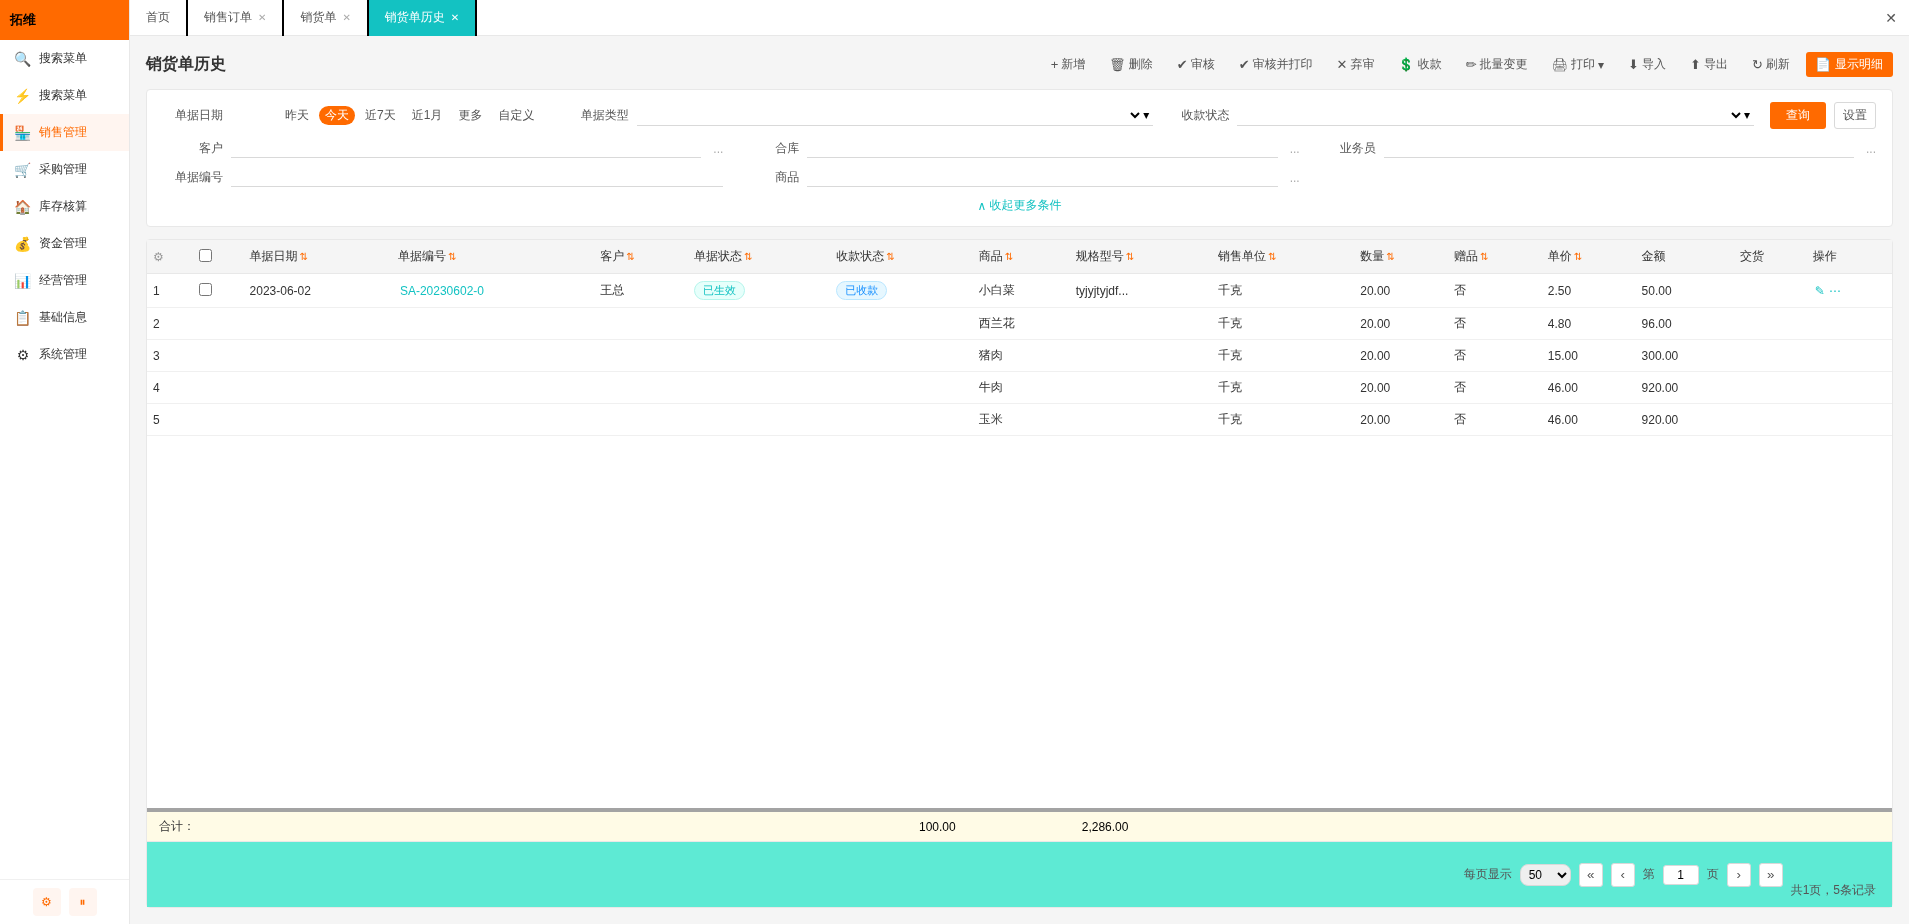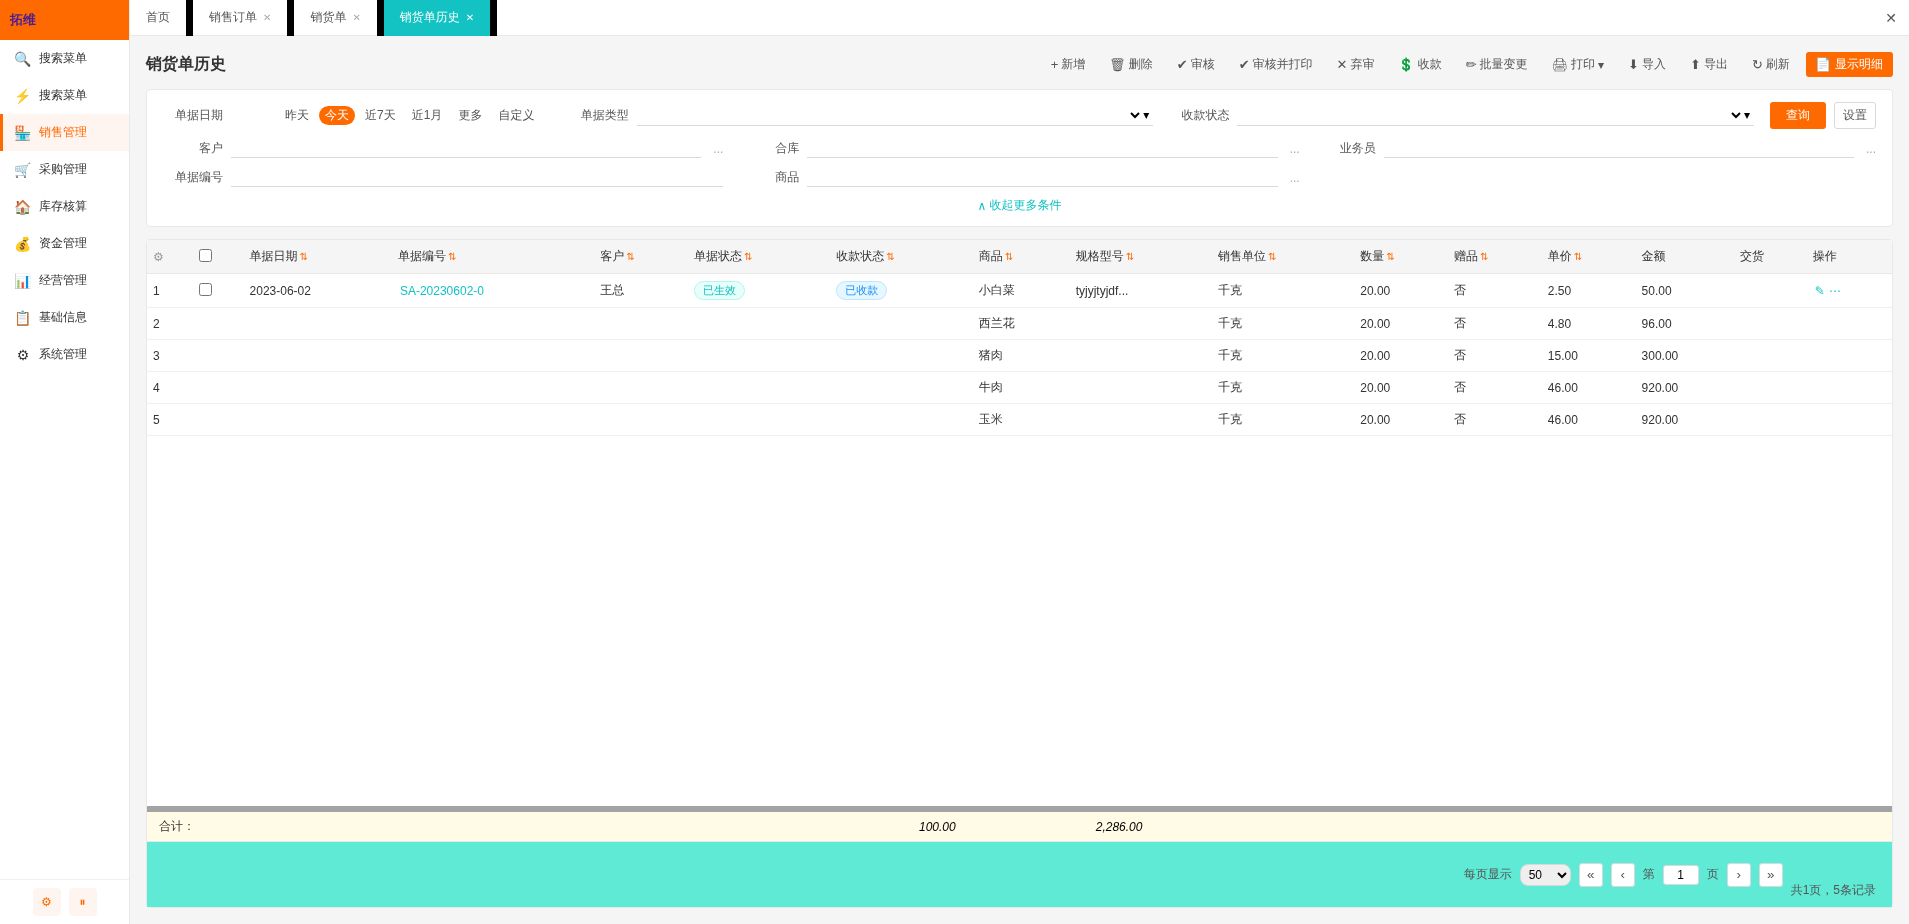--- a/index.html
+++ b/index.html
@@ -1,33 +1,33 @@
 <!DOCTYPE html>
 <html><head>
   <meta charset="utf-8">
   <style>
     * { box-sizing: border-box; margin: 0; padding: 0; }
     body { font-family: "Microsoft YaHei", Arial, sans-serif; font-size: 12px; background: #f5f5f5; display: flex; height: 924px; overflow: hidden; }
 
     
     .sidebar { width: 130px; background: #fff; border-right: 1px solid #e8e8e8; display: flex; flex-direction: column; height: 100%; }
-    .sidebar-logo { height: 40px; background: #ff6a00; display: flex; align-items: center; padding: 0 10px; color: #4c1d95; font-size: 13px; font-weight: bold; }
+    .sidebar-logo { height: 40px; background: #ff6a00; display: flex; align-items: center; padding: 0 10px; color: #000000; font-size: 13px; font-weight: bold; }
     .sidebar-item { display: flex; align-items: center; padding: 10px 12px; cursor: pointer; color: #333; gap: 8px; border-left: 3px solid transparent; }
     .sidebar-item.active { color: #ff6a00; border-left-color: #ff6a00; background: #fff5f0; }
     .sidebar-item-icon { width: 16px; height: 16px; display: inline-flex; align-items: center; justify-content: center; font-size: 14px; }
     .sidebar-item-label { font-size: 12px; }
     .sidebar-bottom { margin-top: auto; padding: 8px; border-top: 1px solid #f0f0f0; display: flex; gap: 8px; justify-content: center; }
     .sidebar-bottom-icon { width: 28px; height: 28px; display: flex; align-items: center; justify-content: center; background: #fff5f0; border-radius: 4px; cursor: pointer; color: #ff6a00; }
 
     
     .main { flex: 1; display: flex; flex-direction: column; overflow: hidden; }
 
     
     .top-tabs { background: #fff; border-bottom: 1px solid #e8e8e8; display: flex; align-items: center; height: 36px; padding-left: 0; }
-    .top-tab { padding: 0 16px; height: 36px; display: flex; align-items: center; gap: 6px; cursor: pointer; font-size: 12px; color: #555; border-right: 7px solid #000000; position: relative; }
+    .top-tab { padding: 0 16px; height: 36px; display: flex; align-items: center; gap: 6px; cursor: pointer; font-size: 12px; color: #555; border-right: 2px solid #000000; position: relative; }
     .top-tab.active { color: #fff; background: #13c2c2; }
     .top-tab:first-child { padding: 0 16px; }
     .top-tab .close-icon { font-size: 10px; color: #aaa; cursor: pointer; }
     .top-tab.active .close-icon { color: #fff; }
     .top-tabs-spacer { flex: 1; }
     .top-tabs-close { padding: 0 12px; cursor: pointer; color: #555; font-size: 14px; }
 
     
     .page-content { flex: 1; overflow-y: auto; padding: 16px; background: #f5f5f5; display: flex; flex-direction: column; }
 
@@ -64,23 +64,23 @@
     th { padding: 8px 6px; text-align: left; color: #333; font-weight: normal; border-bottom: 1px solid #e8e8e8; white-space: nowrap; }
     th .sort-icon { color: #ff6a00; font-size: 10px; margin-left: 2px; }
     td { padding: 7px 6px; border-bottom: 1px solid #f0f0f0; color: #333; white-space: nowrap; }
     .badge { display: inline-block; padding: 1px 8px; border-radius: 10px; font-size: 11px; }
     .badge-green { background: #e6fffb; color: #13c2c2; border: 1px solid #b5f5ec; }
     .badge-blue { background: #e6f7ff; color: #1890ff; border: 1px solid #bae7ff; }
     .settings-icon { color: #999; cursor: pointer; }
     .action-link { color: #13c2c2; cursor: pointer; margin: 12px 2px; }
 
     
-    .table-summary { background: #fffbe6; border-top: 6px solid #a3a3a3; padding: 6px 12px; display: flex; align-items: center; }
+    .table-summary { background: #fffbe6; border-top: 4px solid #a3a3a3; padding: 6px 12px; display: flex; align-items: center; }
     .summary-label { color: #333; min-width: 60px; }
-    .summary-values { display: flex; gap: 40px; flex: 1; font-style: italic; }
+    .summary-values { display: flex; gap: 26px; flex: 1; }
 
     
     .pagination { border-top: 1px solid #e8e8e8; padding: 8px 16px; display: flex; align-items: center; justify-content: flex-end; gap: 8px; background: #5eead4; }
     .page-label { color: #555; }
     .page-select { border: 1px solid #d9d9d9; border-radius: 8px; padding: 2px 4px; font-size: 12px; }
     .page-nav-btn { width: 24px; height: 24px; display: flex; align-items: center; justify-content: center; border: 1px solid #d9d9d9; border-radius: 3px; cursor: pointer; background: #fff; color: #555; }
     .page-nav-btn:disabled { color: #ccc; cursor: not-allowed; }
     .page-input { width: 36px; border: 1px solid #d9d9d9; border-radius: 3px; text-align: center; padding: 2px; font-size: 12px; }
     .page-info { color: #555; margin-top: 32px; }
 

